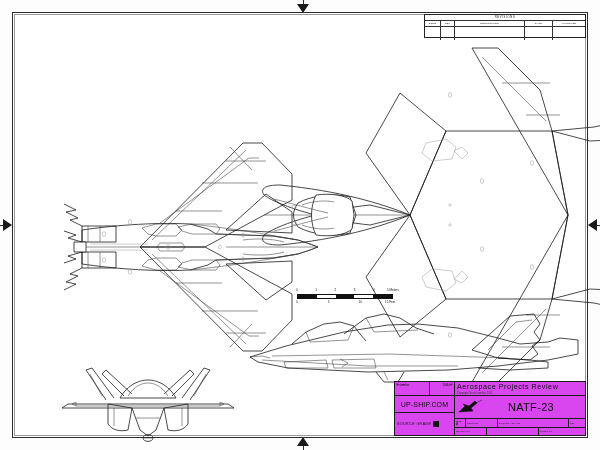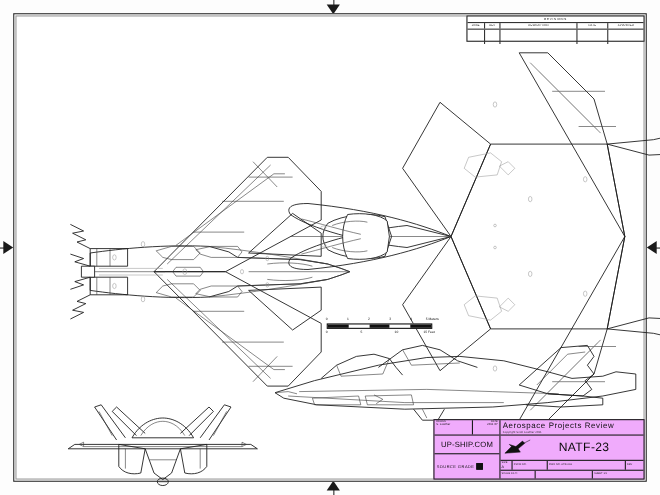--- a/index.html
+++ b/index.html
@@ -45,21 +45,21 @@
   .rev-hdr div:last-child{border-right:none;}
   .rev-hdr span{font-size:2.5px;letter-spacing:.05em;color:#111;}
   .rc-zone{width:16px;} .rc-rev{width:14px;} .rc-desc{flex:1;}
   .rc-date{width:28px;} .rc-appr{width:32px;}
   .rev-body{display:flex;height:13px;}
   .rev-body div{border-right:0.6px solid #333;box-sizing:border-box;}
   .rev-body div:last-child{border-right:none;}
 
   
   .titleblock{position:absolute;left:394px;top:381px;width:192px;height:55px;
-              border:0.9px solid #1c1c1c;box-sizing:border-box;background:#f0abfc;
+              border:0.9px solid #1c1c1c;box-sizing:border-box;background:#d946ef;
               display:flex;}
   .tb-left{width:60px;border-right:0.9px solid #1c1c1c;box-sizing:border-box;
            display:flex;flex-direction:column;}
   .tb-l-row1{height:13px;display:flex;border-bottom:0.8px solid #1c1c1c;}
   .tb-drawn{flex:1;border-right:0.8px solid #1c1c1c;box-sizing:border-box;
             padding:1px 1.5px;}
   .tb-date{width:24px;box-sizing:border-box;padding:1px 1.5px;}
   .tb-l-row2{height:16px;border-bottom:0.8px solid #1c1c1c;display:flex;
              align-items:center;justify-content:center;}
   .tb-url{font-size:7px;letter-spacing:.02em;color:#0d0d0d;}

